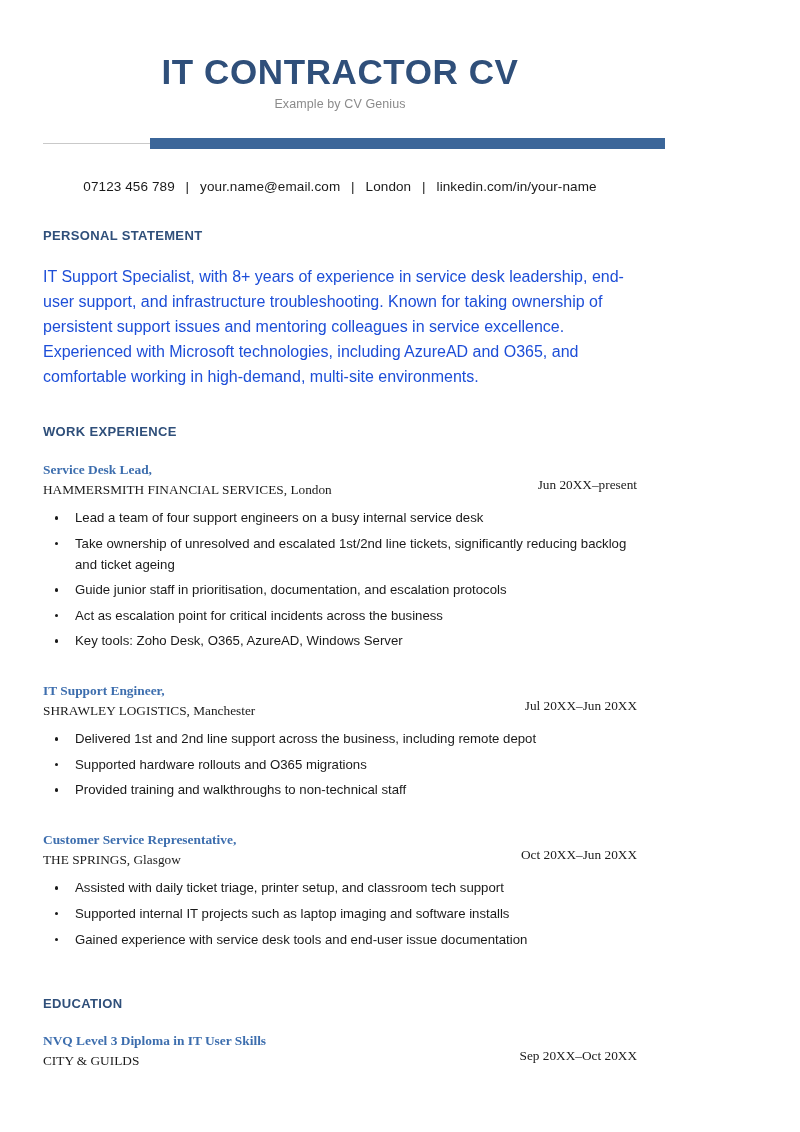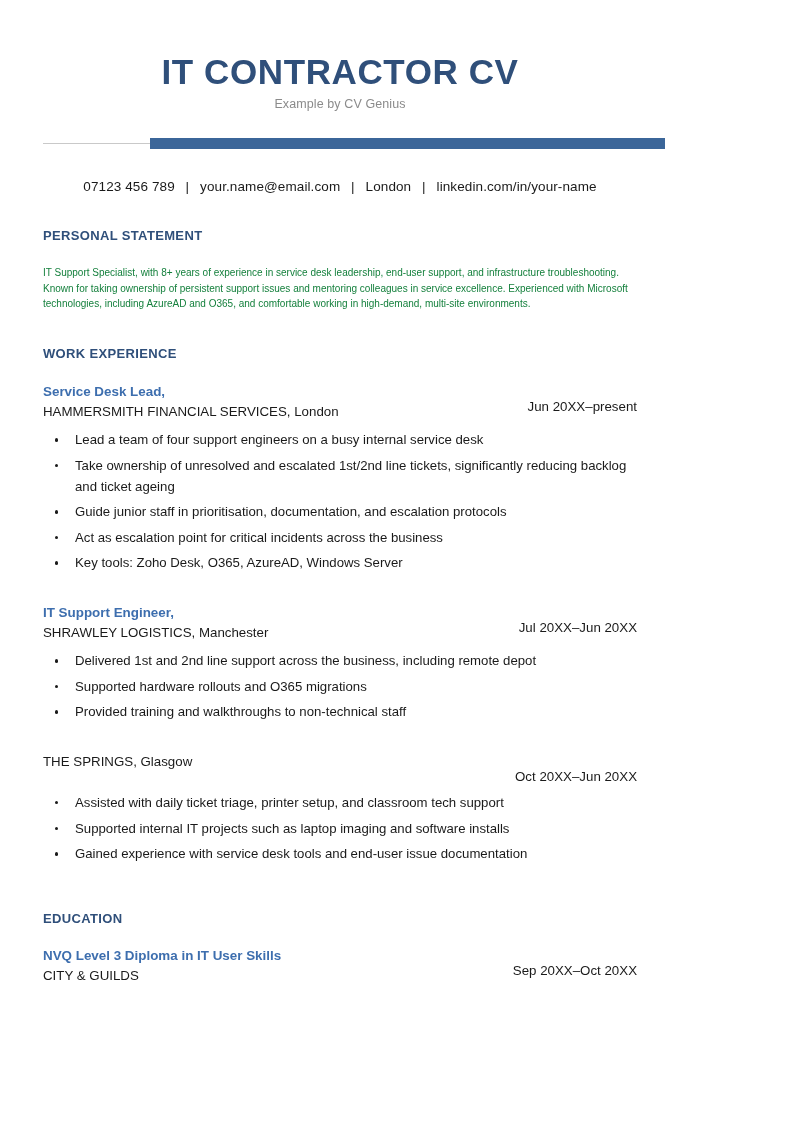--- a/index.html
+++ b/index.html
@@ -90,38 +90,39 @@
   .section-heading {
     font-size: 13px;
     font-weight: bold;
     color: #2f4f7a;
     letter-spacing: 0.35px;
     margin: 0;
   }
 
   .statement {
     margin-top: 22px;
-    font-size: 10px;
+    font-size: 16px;
     line-height: 1.56;
-    color: #15803d;
+    color: #1d4ed8;
   }
 
   
   .entries {
     margin-top: 21px;
   }
   .entry {
     margin-bottom: 29px;
   }
   .entry:last-child { margin-bottom: 0; }
 
   .entry-head {
     display: flex;
     align-items: flex-start;
     justify-content: flex-start;
+    font-family: Liberation Serif, serif;
   }
   .entry-left {
     flex: 1 1 auto;
     min-width: 0;
     padding-right: 16px;
   }
   .entry-title {
     font-size: 13.4px;
     font-weight: bold;
     color: #3d6eae;
@@ -241,20 +242,21 @@
         <ul class="bullets">
           <li>Delivered 1st and 2nd line support across the business, including remote depot</li>
           <li>Supported hardware rollouts and O365 migrations</li>
           <li>Provided training and walkthroughs to non-technical staff</li>
         </ul>
       </div>
 
       <div class="entry">
         <div class="entry-head">
           <div class="entry-left">
+            <div class="entry-title">Customer Service Representative,</div>
             <div class="entry-org">THE SPRINGS, Glasgow</div>
           </div>
           <div class="entry-date">Oct 20XX–Jun 20XX</div>
         </div>
         <ul class="bullets">
           <li>Assisted with daily ticket triage, printer setup, and classroom tech support</li>
           <li>Supported internal IT projects such as laptop imaging and software installs</li>
           <li>Gained experience with service desk tools and end-user issue documentation</li>
         </ul>
       </div>

